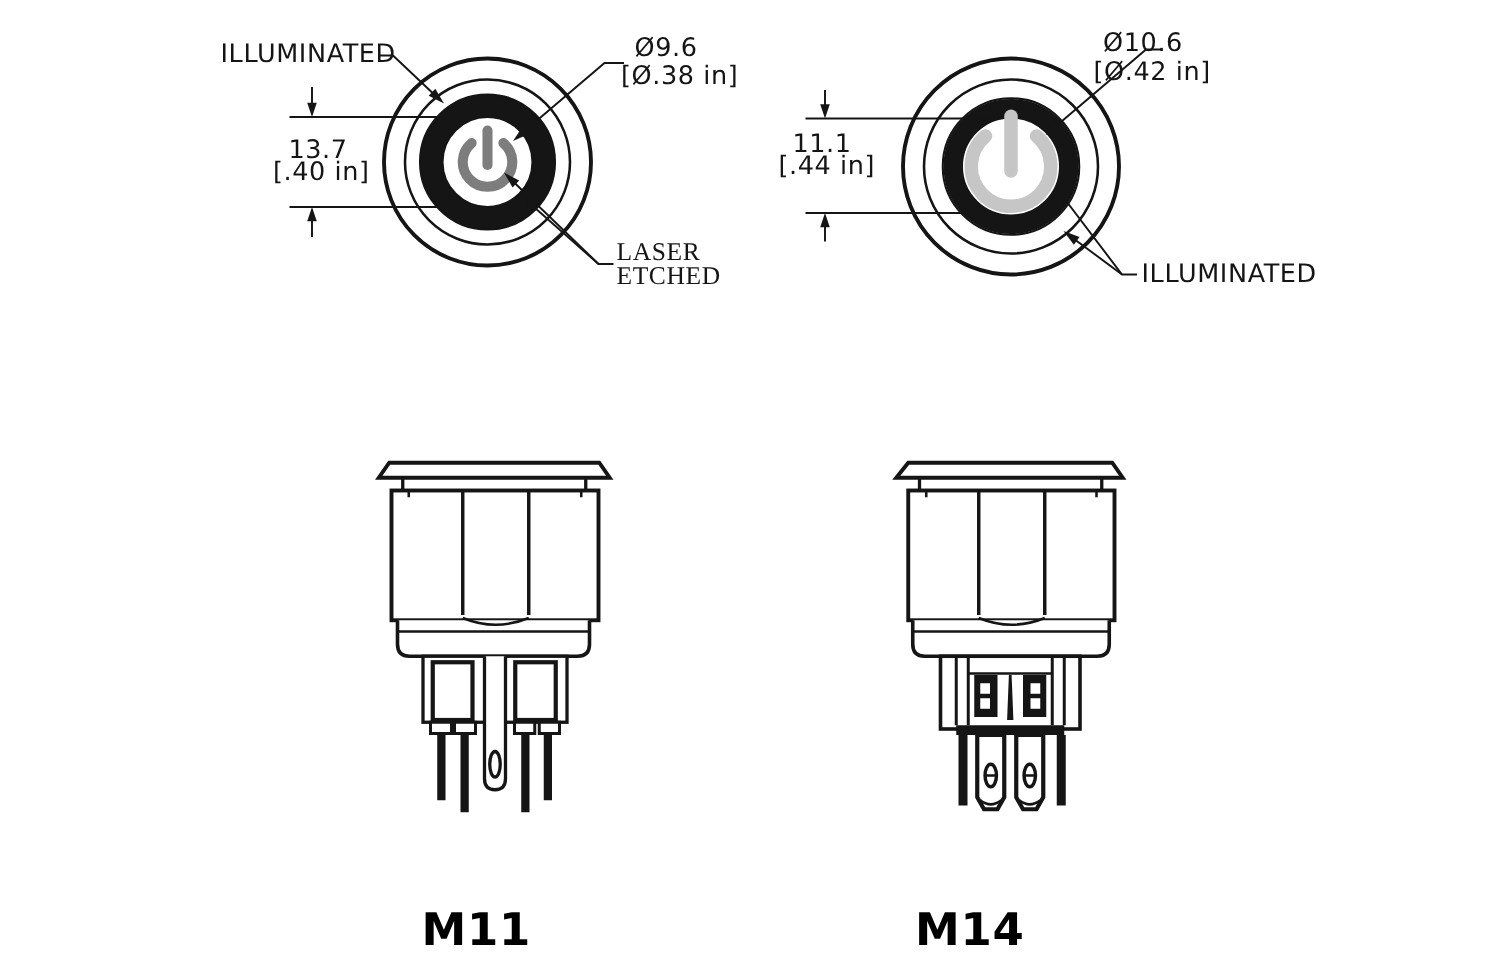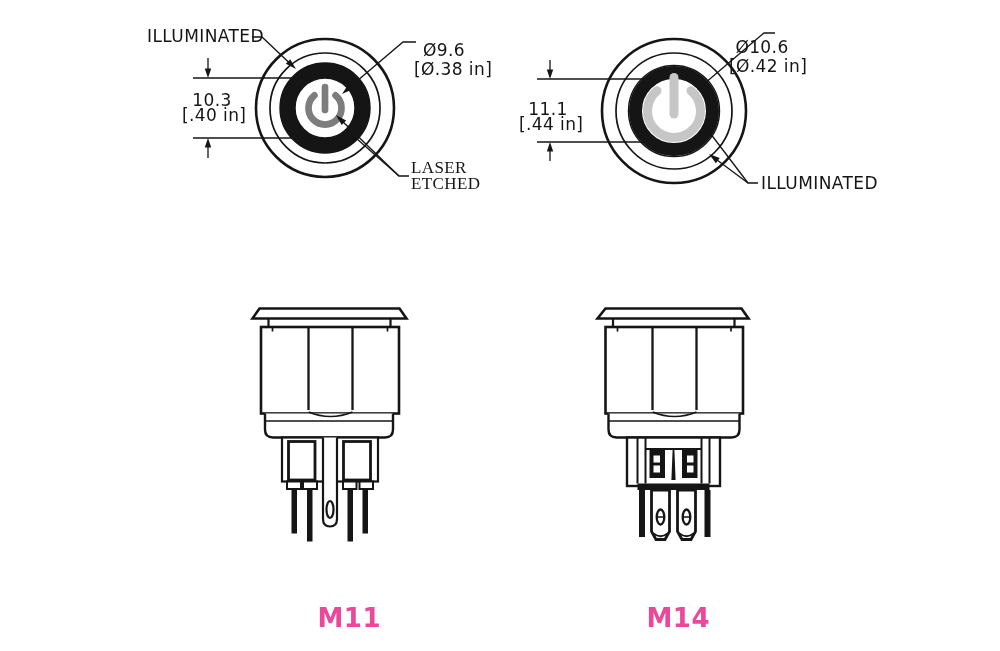--- a/index.html
+++ b/index.html
@@ -2,23 +2,23 @@
 <html><head>
 <meta charset="utf-8">
 <style>
   html,body{margin:0;padding:0;background:#fff;}
   #canvas{position:relative;width:1000px;height:651px;background:#fff;overflow:hidden;
           font-family:"DejaVu Sans","Liberation Sans",sans-serif;}
   #draw{position:absolute;left:0;top:0;}
   .lbl{position:absolute;font-size:17px;line-height:15px;color:#151515;
        white-space:nowrap;letter-spacing:.4px;}
   .ctr{text-align:center;}
-  .dia{line-height:19px;margin-top:18px;}
-  .model{position:absolute;font-size:26px;font-weight:bold;color:#ec4899;
-         text-align:right;letter-spacing:.5px;}
+  .dia{line-height:19px;}
+  .model{position:absolute;font-size:30px;font-weight:bold;color:#000000;
+         text-align:left;letter-spacing:.5px;}
   
   .k  {fill:none;stroke:#151515;}
   .w  {fill:#ffffff;stroke:#151515;}
   .blk{fill:#151515;stroke:none;}
 </style>
 </head>
 <body>
 
 <div id="canvas">
 
@@ -153,35 +153,35 @@
   </svg>
 
   <div class="lbl" style="left:147px;top:29px;">ILLUMINATED</div>
 
   <div class="lbl ctr dia" style="left:414px;top:23px;width:60px;">
     <div>Ø9.6</div>
     <div>[Ø.38 in]</div>
   </div>
 
   <div class="lbl ctr" style="left:182px;top:93px;width:60px;">
-    <div>10.3</div>
+    <div>13.7</div>
     <div>[.40 in]</div>
   </div>
 
   <div class="lbl" style="left:411px;top:160px;line-height:16px;font-family:Liberation Serif, serif;">
     <div>LASER</div>
     <div>ETCHED</div>
   </div>
 
   <div class="lbl ctr dia" style="left:729px;top:20px;width:66px;">
     <div>Ø10.6</div>
     <div>[Ø.42 in]</div>
   </div>
 
-  <div class="lbl ctr" style="left:519px;top:102px;width:58px;">
+  <div class="lbl ctr" style="left:519px;top:89px;width:58px;">
     <div>11.1</div>
     <div>[.44 in]</div>
   </div>
 
   <div class="lbl" style="left:761px;top:176px;">ILLUMINATED</div>
 
   <div class="model" style="left:281px;top:603px;width:100px;">M11</div>
 
   <div class="model" style="left:610px;top:603px;width:100px;">M14</div>
 

